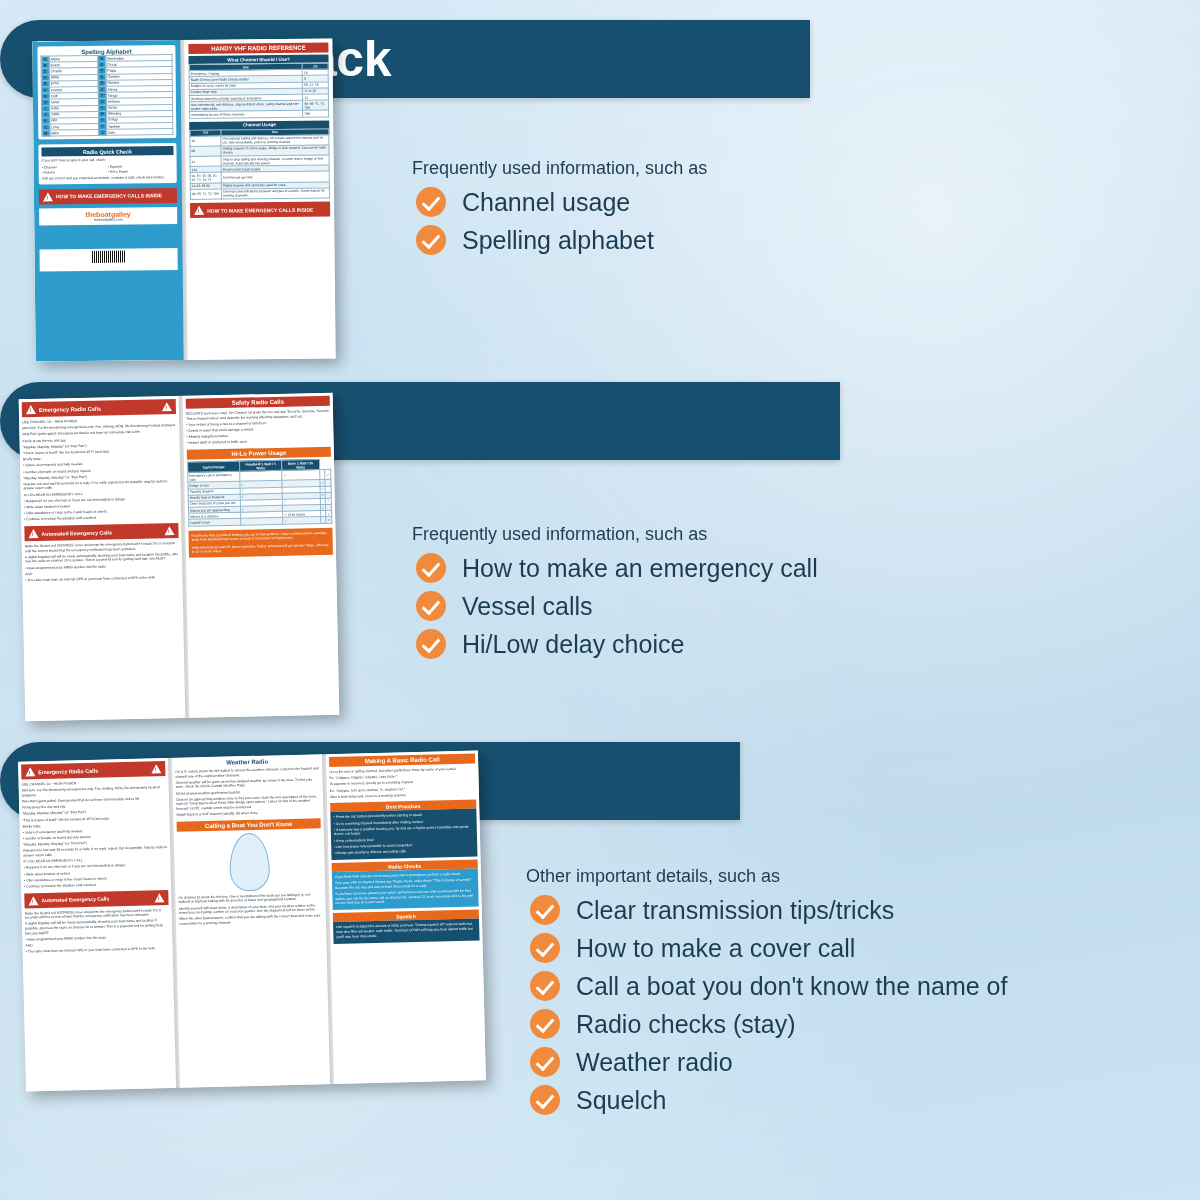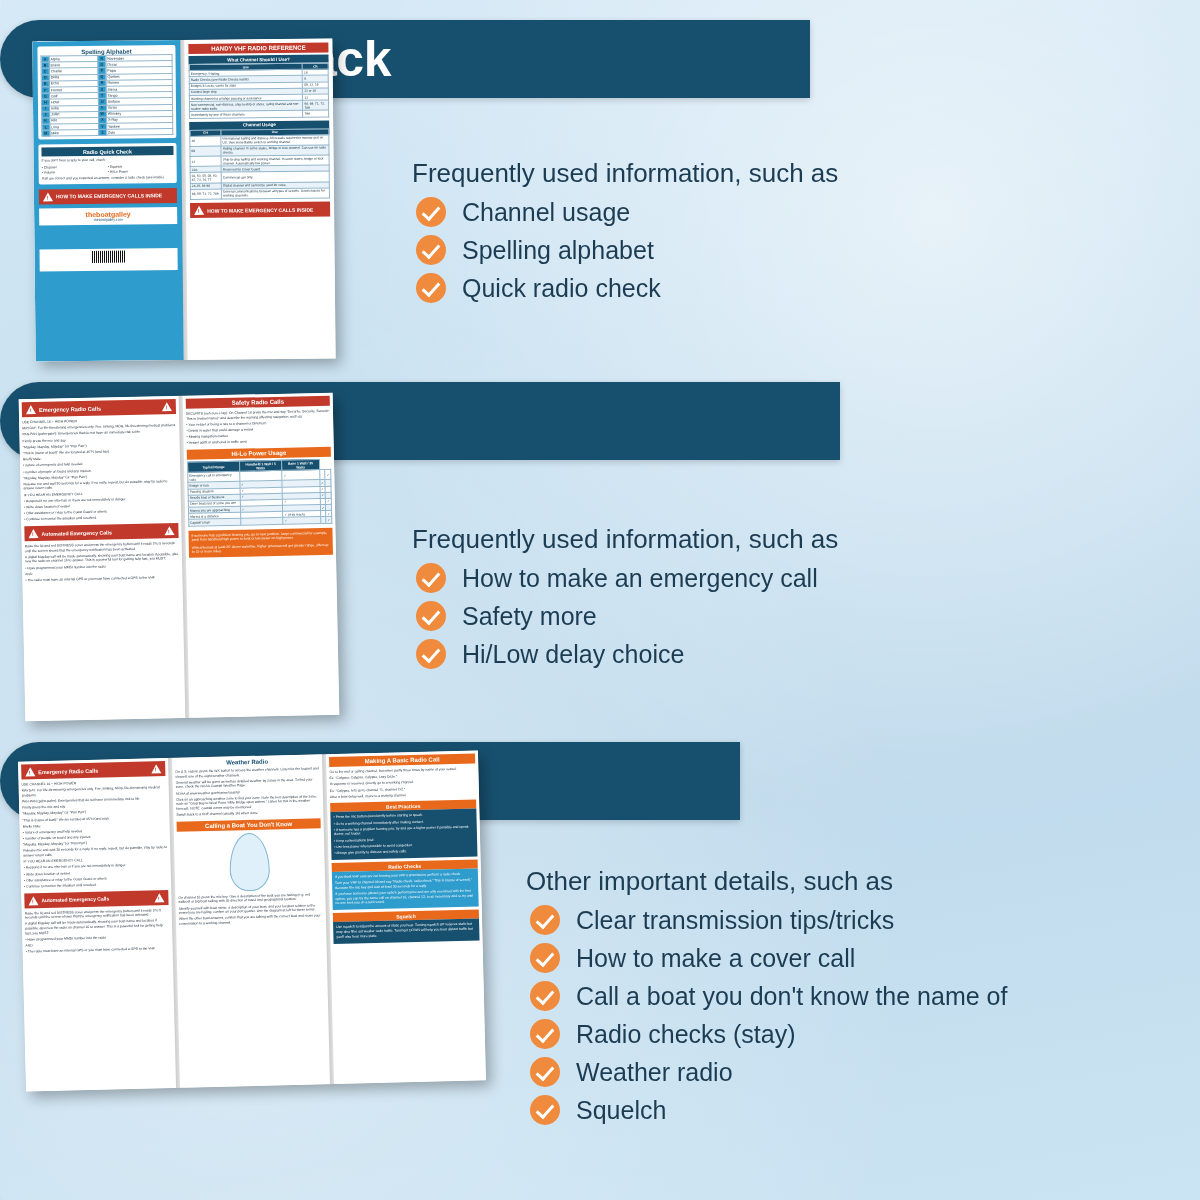--- a/index.html
+++ b/index.html
@@ -39,21 +39,21 @@
     box-shadow:0 2px 6px rgba(0,0,0,0.18);
   }
   .banner.rounded-both { border-radius:44px; }
   .banner-title {
     font-weight:bold;
     letter-spacing:-0.5px;
     line-height:1;
   }
   .subhead {
     color:#1b3c52;
-    font-size:26px;
+    font-size:18px;
     margin:16px 0 6px 6px;
   }
   ul.bullets { list-style:none; margin:0; padding:0 0 0 10px; }
   ul.bullets li {
     display:flex; align-items:center;
     margin:8px 0;
     color:#1b3c52;
     font-size:25px;
   }
   .check {
@@ -330,24 +330,20 @@
   <div style="position:absolute;left:406px;top:122px;width:780px;">
     <div class="subhead">Frequently used information, such as</div>
     <ul class="bullets" id="bl0">
         <li>
           <span class="check"></span>
           <span>Channel usage</span>
         </li>
         <li>
           <span class="check"></span>
           <span>Spelling alphabet</span>
-        </li>
-        <li>
-          <span class="check"></span>
-          <span>Quick radio check</span>
         </li>
       </ul>
   </div>
 </div>
 
 <div class="section" style="left:0;top:382px;width:1200px;height:350px;">
 
   <div class="brochure" style="left:22px;top:14px;width:314px;height:322px;transform:rotate(-1.2deg);">
     <div class="panel" style="left:0;width:160px;padding:3px;">
       <div class="alertbar" style="font-size:5.6px;">
@@ -476,21 +472,21 @@
   </div>
   <div style="position:absolute;left:406px;top:126px;width:780px;">
     <div class="subhead">Frequently used information, such as</div>
     <ul class="bullets" id="bl1">
         <li>
           <span class="check"></span>
           <span>How to make an emergency call</span>
         </li>
         <li>
           <span class="check"></span>
-          <span>Safety more</span>
+          <span>Vessel calls</span>
         </li>
         <li>
           <span class="check"></span>
           <span>Hi/Low delay choice</span>
         </li>
       </ul>
   </div>
 </div>
 
 <div class="section" style="left:0;top:742px;width:1200px;height:458px;">

